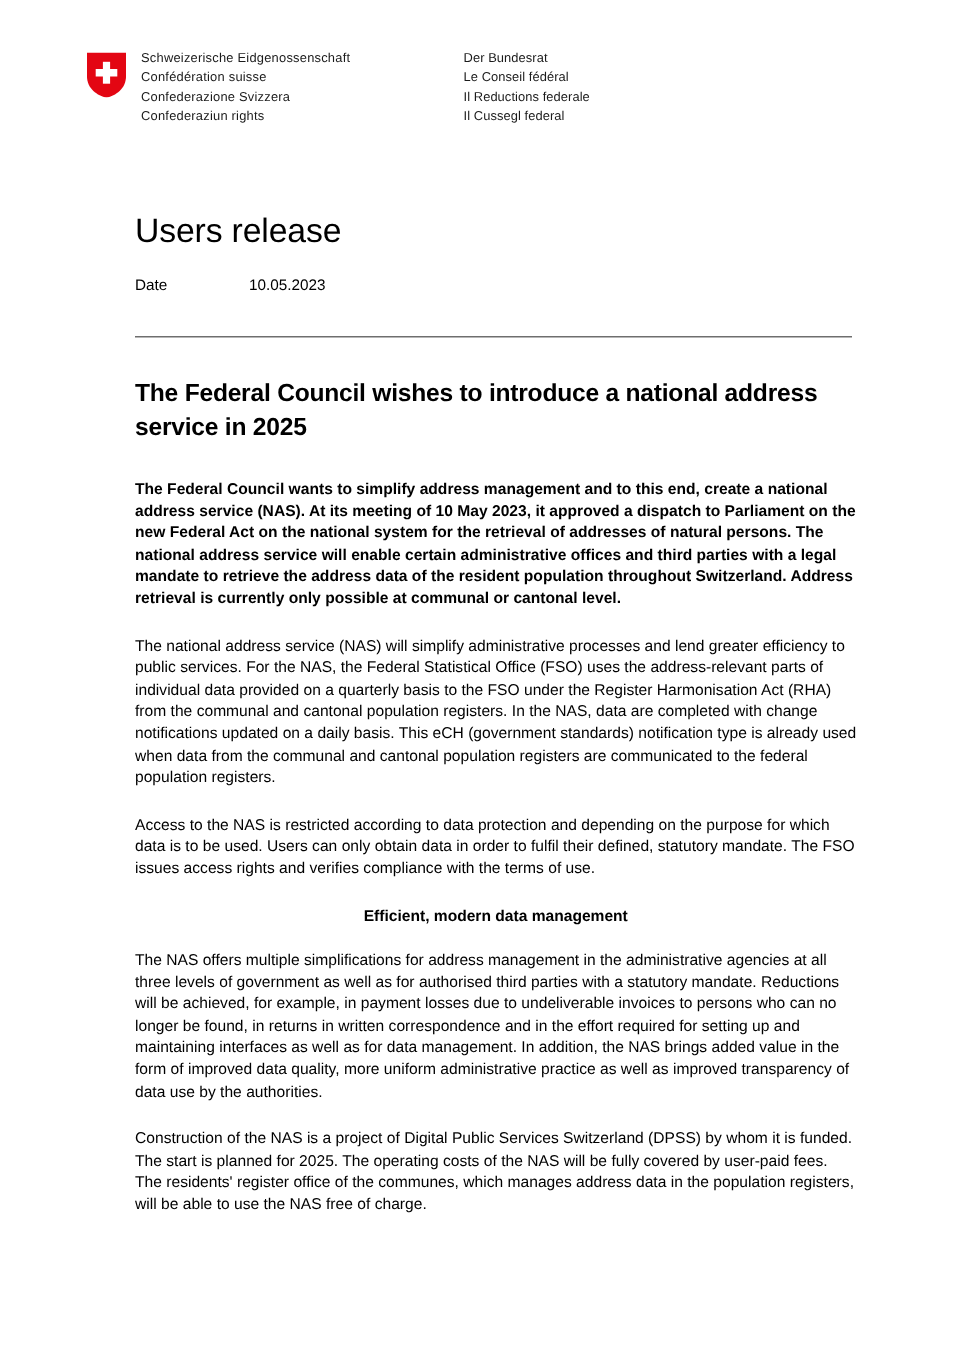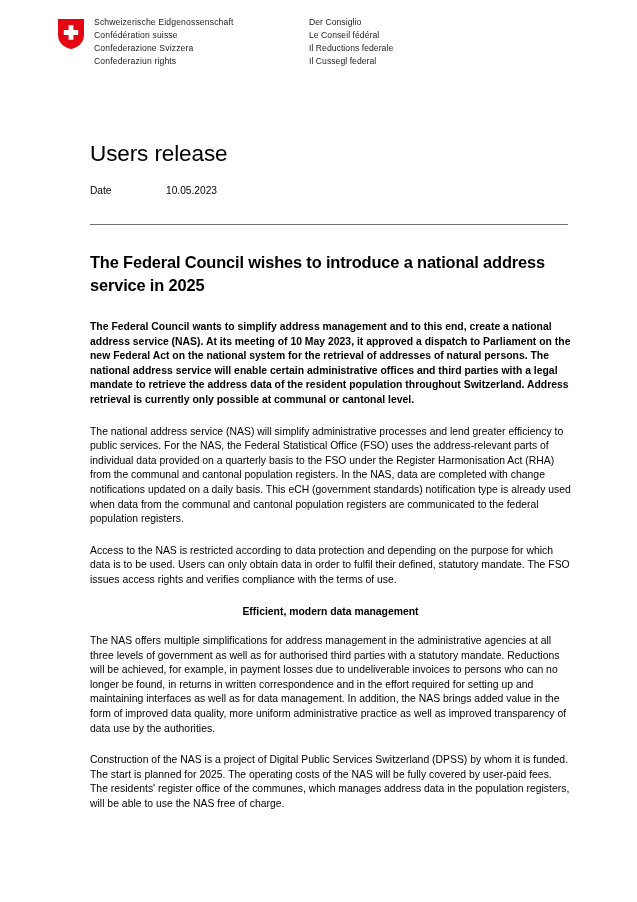--- a/index.html
+++ b/index.html
@@ -20,21 +20,21 @@
     width: 637px;
     height: 902px;
     background: #ffffff;
     overflow: hidden;
   }
 
   
   .header {
     position: absolute;
     left: 58px;
-    top: 16px;
+    top: 32px;
     width: 520px;
     display: flex;
     align-items: flex-start;
   }
 
   .shield-wrap {
     width: 30px;
     flex: 0 0 30px;
     padding-top: 3px;
   }
@@ -161,21 +161,21 @@
     </div>
 
     <div class="confed-block">
       <div class="confed-line">Schweizerische Eidgenossenschaft</div>
       <div class="confed-line">Confédération suisse</div>
       <div class="confed-line">Confederazione Svizzera</div>
       <div class="confed-line">Confederaziun rights</div>
     </div>
 
     <div class="council-block">
-      <div class="council-line">Der Consiglio</div>
+      <div class="council-line">Der Bundesrat</div>
       <div class="council-line">Le Conseil fédéral</div>
       <div class="council-line">Il Reductions federale</div>
       <div class="council-line">Il Cussegl federal</div>
     </div>
 
   </div>
 
   <div class="doc-type">Users release</div>
 
   <div class="date-row">

